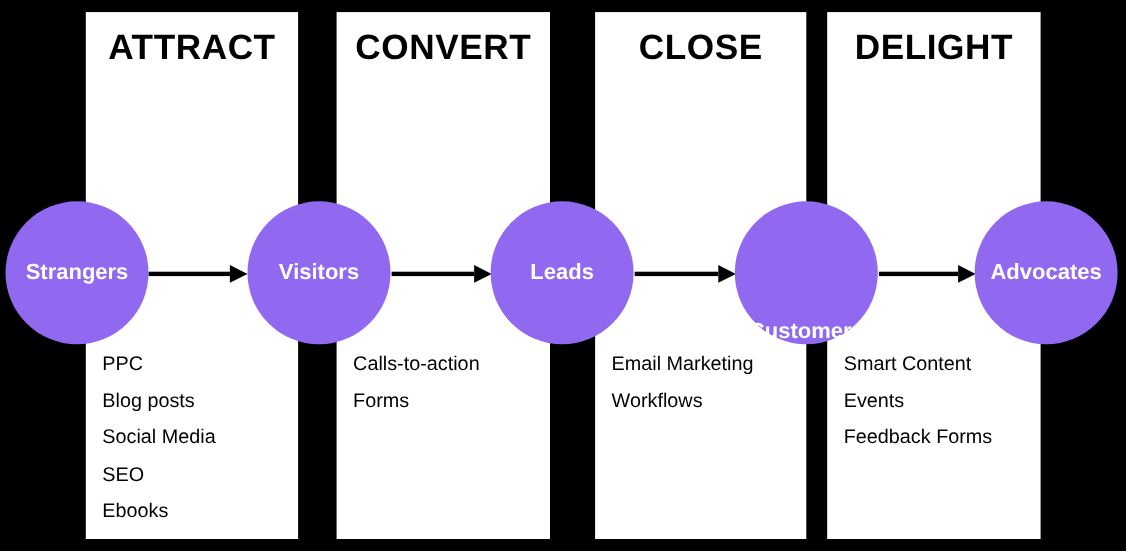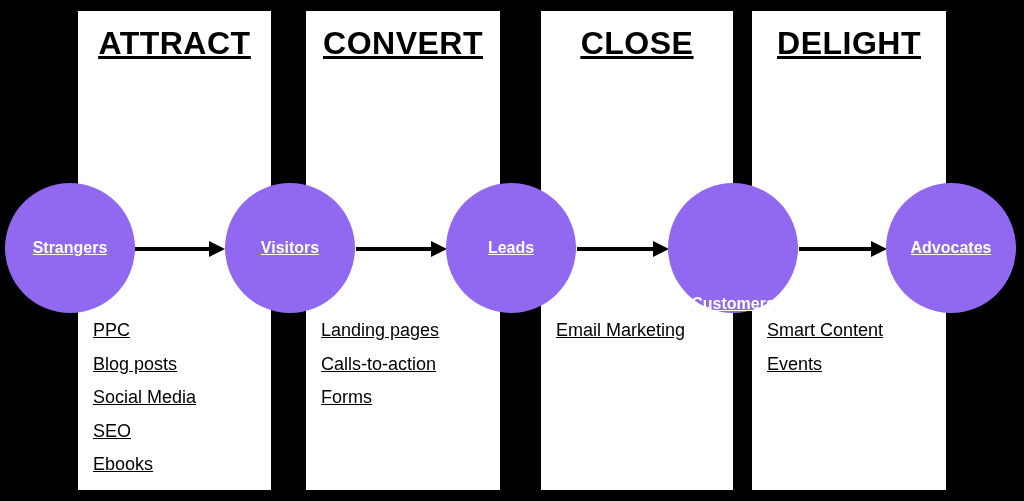--- a/index.html
+++ b/index.html
@@ -3,21 +3,21 @@
 <meta charset="utf-8">
 <style>
   :root {
     --color-background: #000000;
     --color-card: #ffffff;
     --color-circle: #9168f0;
     --color-arrow: #000000;
     --color-text: #000000;
     --color-circle_label: #ffffff;
   }
-  * { margin: 0; padding: 0; box-sizing: border-box; text-decoration: underline; }
+  * { margin: 0; padding: 0; box-sizing: border-box; }
   html, body {
     background: var(--color-background);
     font-family: "Liberation Sans", sans-serif;
   }
   .canvas {
     position: relative;
     width: 1024px;
     height: 501px;
     background: var(--color-background);
     overflow: hidden;
@@ -86,21 +86,21 @@
     align-items: center;
     justify-content: center;
   }
   .circle-strangers { left: 5px; }
   .circle-visitors  { left: 225px; }
   .circle-leads     { left: 446px; align-items: center; }
   .circle-customers { left: 668px; align-items: flex-end; }
   .circle-advocates { left: 886px; }
   .circle-label {
     color: var(--color-circle_label);
-    font-size: 16px;
+    font-size: 20px;
     font-weight: 700;
     white-space: nowrap;
   }
 </style>
 </head>
 <body>
 
 <div class="canvas">
 
   <div class="card card-attract">
@@ -110,38 +110,39 @@
       <li>Blog posts</li>
       <li>Social Media</li>
       <li>SEO</li>
       <li>Ebooks</li>
     </ul>
   </div>
 
   <div class="card card-convert">
     <div class="stage-title">CONVERT</div>
     <ul class="tactics">
-      <li>Landing pages</li>
       <li>Calls-to-action</li>
       <li>Forms</li>
     </ul>
   </div>
 
   <div class="card card-close">
     <div class="stage-title">CLOSE</div>
     <ul class="tactics">
       <li>Email Marketing</li>
+      <li>Workflows</li>
     </ul>
   </div>
 
   <div class="card card-delight">
     <div class="stage-title">DELIGHT</div>
     <ul class="tactics">
       <li>Smart Content</li>
       <li>Events</li>
+      <li>Feedback Forms</li>
     </ul>
   </div>
 
   <div class="arrow arrow-1"></div>
   <div class="arrow arrow-2"></div>
   <div class="arrow arrow-3"></div>
   <div class="arrow arrow-4"></div>
 
   <div class="circle circle-strangers">
     <span class="circle-label">Strangers</span>

